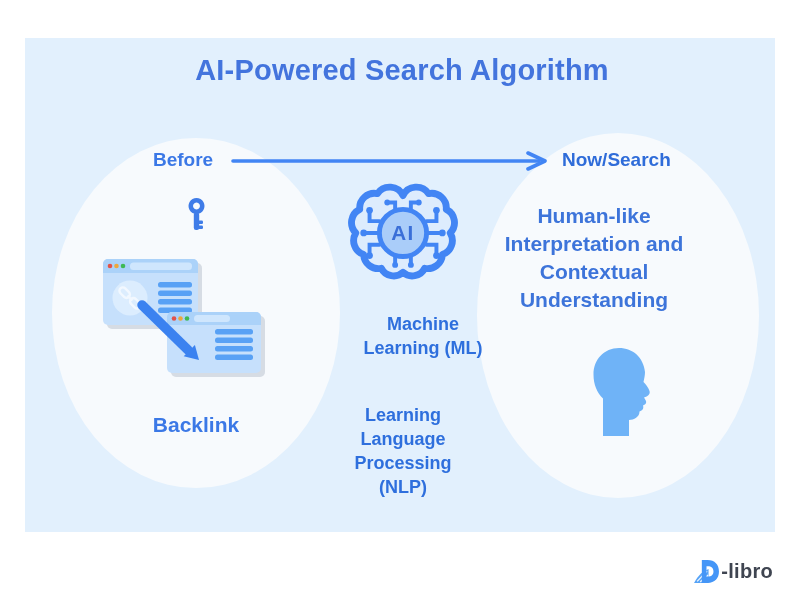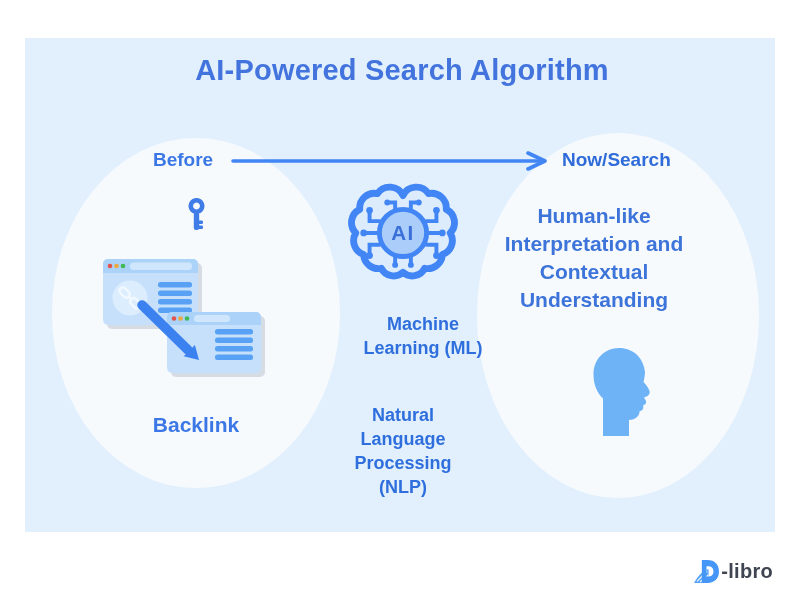--- a/index.html
+++ b/index.html
@@ -161,21 +161,21 @@
       <circle cx="44" cy="33" r="3"></circle>
         <circle cx="76" cy="33" r="3"></circle>
       <circle cx="52" cy="96.5" r="3"></circle>
         <circle cx="68" cy="96.5" r="3"></circle>
     </g>
     <circle cx="60" cy="64" r="24" fill="#aacdf9" stroke="#4285f4" stroke-width="5"></circle>
     <text x="60" y="71.5" text-anchor="middle" font-size="21" font-weight="600" letter-spacing="1.5" fill="#3a6fd8" font-family="Liberation Sans, sans-serif">AI</text>
   </svg>
 
   <div class="ml-label">Machine Learning (ML)</div>
-  <div class="nlp-label">Natural Language Processing (NLP)</div>
+  <div class="nlp-label">Learning Language Processing (NLP)</div>
 
   <div class="after-description">Human-like Interpretation and Contextual Understanding</div>
 
   <svg class="head-icon" width="64" height="88" viewBox="0 0 64 88">
     <path fill="#6fb3f7" d="M31,0 C16,0 5.5,11.5 5.5,26.5 C5.5,36.5 9,44.5 15,50.5
       L15,88 L41,88 L41,72 C46,72 51.5,69 51.5,63.5 C54.5,62.5 56,60.5 55,57.5
       C58,56.5 59,54.5 57.5,52 L56,49.5 C60,48.5 62.5,46 61.5,43
       C60.5,39.5 57.5,36 55.5,34 C56.2,30.5 57,27.5 57,24 C55.5,9.5 45,0 31,0 Z"></path>
   </svg>
 

